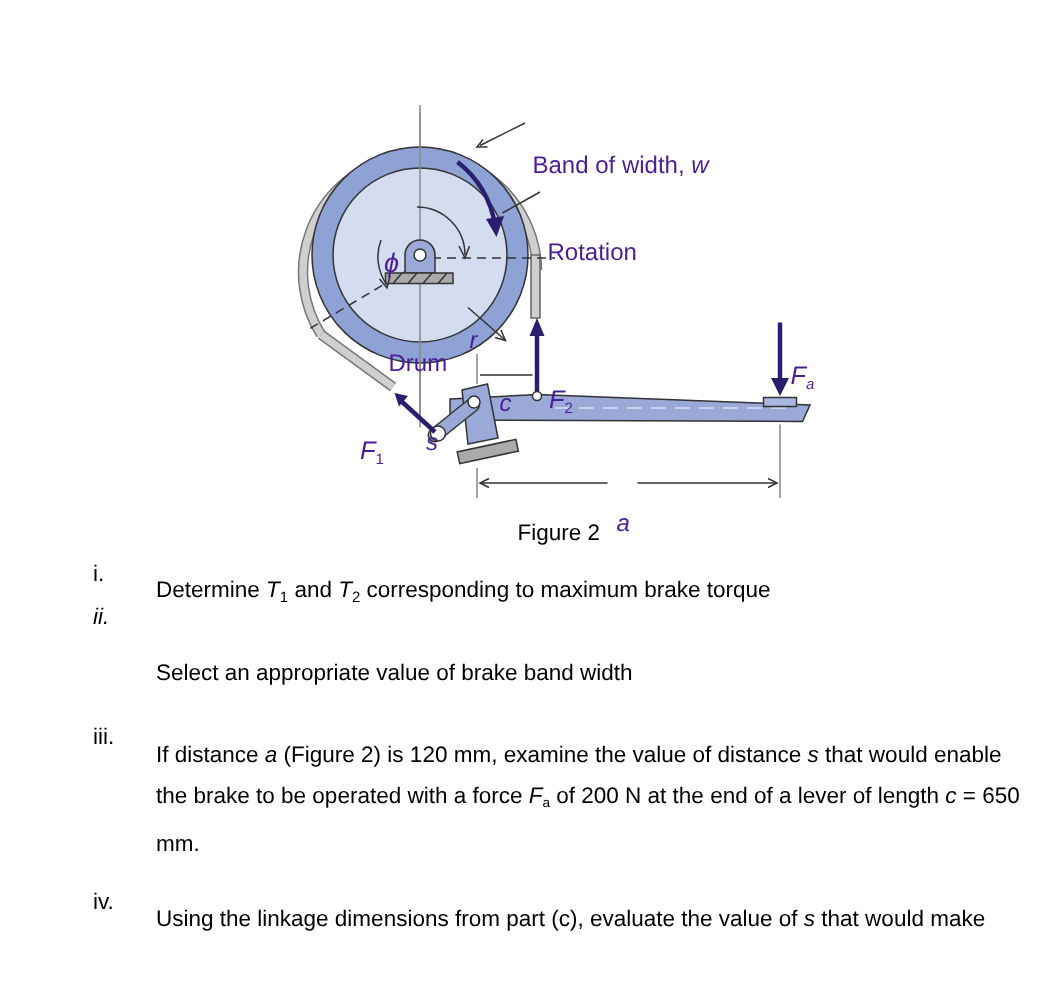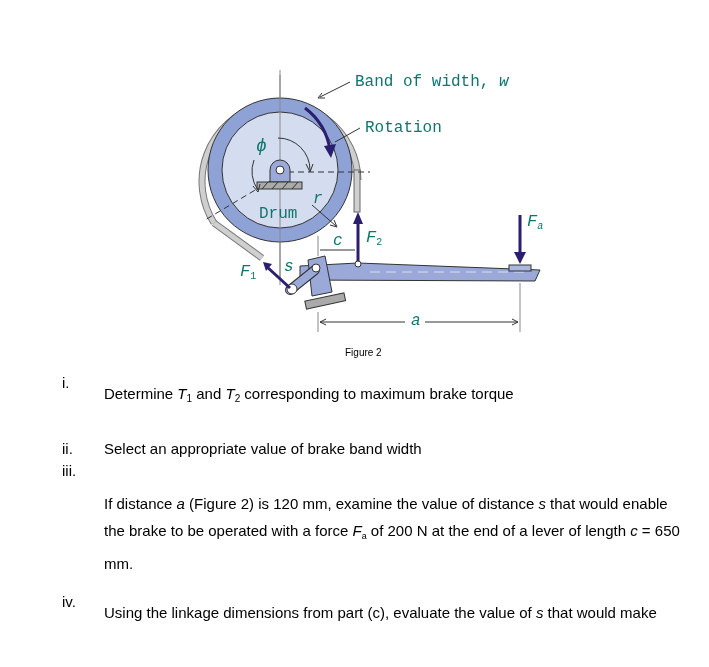--- a/index.html
+++ b/index.html
@@ -1,21 +1,21 @@
 <!DOCTYPE html>
 <html><head>
   <meta charset="utf-8">
   <style>
     html, body { margin:0; padding:0; background:#ffffff; }
     body { width:709px; height:667px; position:relative; overflow:hidden; font-family:"Liberation Sans", sans-serif; color:#000; }
     .figure { position:absolute; left:0; top:0; width:709px; height:345px; }
     .figure svg { position:absolute; left:0; top:0; }
-    .lbl { position:absolute; font-family:Liberation Mono, monospace; font-size:16px; color:#0f766e; white-space:nowrap; }
+    .lbl { position:absolute; font-family:Liberation Sans, sans-serif; font-size:16px; color:#4c1d95; white-space:nowrap;margin-top:29px; }
     .it { font-style:italic; }
-    .caption { position:absolute; left:345px; top:347px; font-size:10px; }
+    .caption { position:absolute; left:345px; top:347px; font-size:15px; }
     .num { position:absolute; left:62px; font-size:15px; }
     .txt { position:absolute; left:104px; width:600px; font-size:15px; line-height:26px;margin-top:12px; }
     sub.s { font-size:10px; vertical-align:-3px; font-style:normal; }
     sub.xs { font-size:9px; vertical-align:-3px; font-style:normal; }
     .math { font-style:italic; }
   </style>
 </head>
 <body>
 
 <div class="figure">
@@ -93,46 +93,46 @@
 
     <line x1="318" y1="312" x2="318" y2="332" stroke="#888" stroke-width="1"></line>
     <line x1="520" y1="283" x2="520" y2="332" stroke="#888" stroke-width="1"></line>
     <line x1="320" y1="322" x2="405" y2="322" stroke="#333" stroke-width="1"></line>
     <line x1="425" y1="322" x2="518" y2="322" stroke="#333" stroke-width="1"></line>
     <path d="M 326 319 L 320 322 L 326 325" fill="none" stroke="#333"></path>
     <path d="M 512 319 L 518 322 L 512 325" fill="none" stroke="#333"></path>
   </svg>
 
   <div class="lbl" style="left:355px;top:73px;"><span>Band of width, </span><span class="it">w</span></div>
-  <div class="lbl" style="left:365px;top:119px;">Rotation</div>
+  <div class="lbl" style="left:365px;top:131px;">Rotation</div>
   <div class="lbl" style="left:259px;top:205px;">Drum</div>
   <div class="lbl it" style="left:256px;top:136px;font-size:18px;">ϕ</div>
   <div class="lbl it" style="left:313px;top:190px;">r</div>
   <div class="lbl it" style="left:333px;top:232px;">c</div>
   <div class="lbl it" style="left:284px;top:258px;">s</div>
   <div class="lbl it" style="left:411px;top:312px;">a</div>
   <div class="lbl it" style="left:240px;top:262px;font-size:17px;"><span>F</span><sub class="s">1</sub></div>
   <div class="lbl it" style="left:366px;top:228px;font-size:17px;"><span>F</span><sub class="s">2</sub></div>
   <div class="lbl it" style="left:527px;top:212px;font-size:17px;"><span>F</span><sub class="s it" style="font-style:italic">a</sub></div>
 </div>
 
 <div class="caption">Figure 2</div>
 
 <div>
   <span class="num" style="top:374px;">i.</span>
   <div class="txt" style="top:369px;"><span>Determine </span><span class="math">T</span><sub class="s">1</sub><span> and </span><span class="math">T</span><sub class="s">2</sub><span> corresponding to maximum brake torque</span></div>
 </div>
 
 <div>
-  <span class="num" style="top:440px;">ii.</span>
+  <span class="num" style="top:403px;font-style:italic;">ii.</span>
   <div class="txt" style="top:424px;">Select an appropriate value of brake band width</div>
 </div>
 
 <div>
-  <span class="num" style="top:462px;">iii.</span>
+  <span class="num" style="top:483px;">iii.</span>
   <div class="txt" style="top:478px;line-height:27px;">
     <span>If distance </span><span class="math">a</span><span> (Figure 2) is 120 mm, examine the value of distance </span><span class="math">s</span><span> that would enable</span><br>
     <span>the brake to be operated with a force </span><span class="math">F</span><sub class="xs">a</sub><span> of 200 N at the end of a lever of length </span><span class="math">c</span><span> = 650</span><br>
     <span>mm.</span>
   </div>
 </div>
 
 <div>
   <span class="num" style="top:593px;">iv.</span>
   <div class="txt" style="top:588px;">

